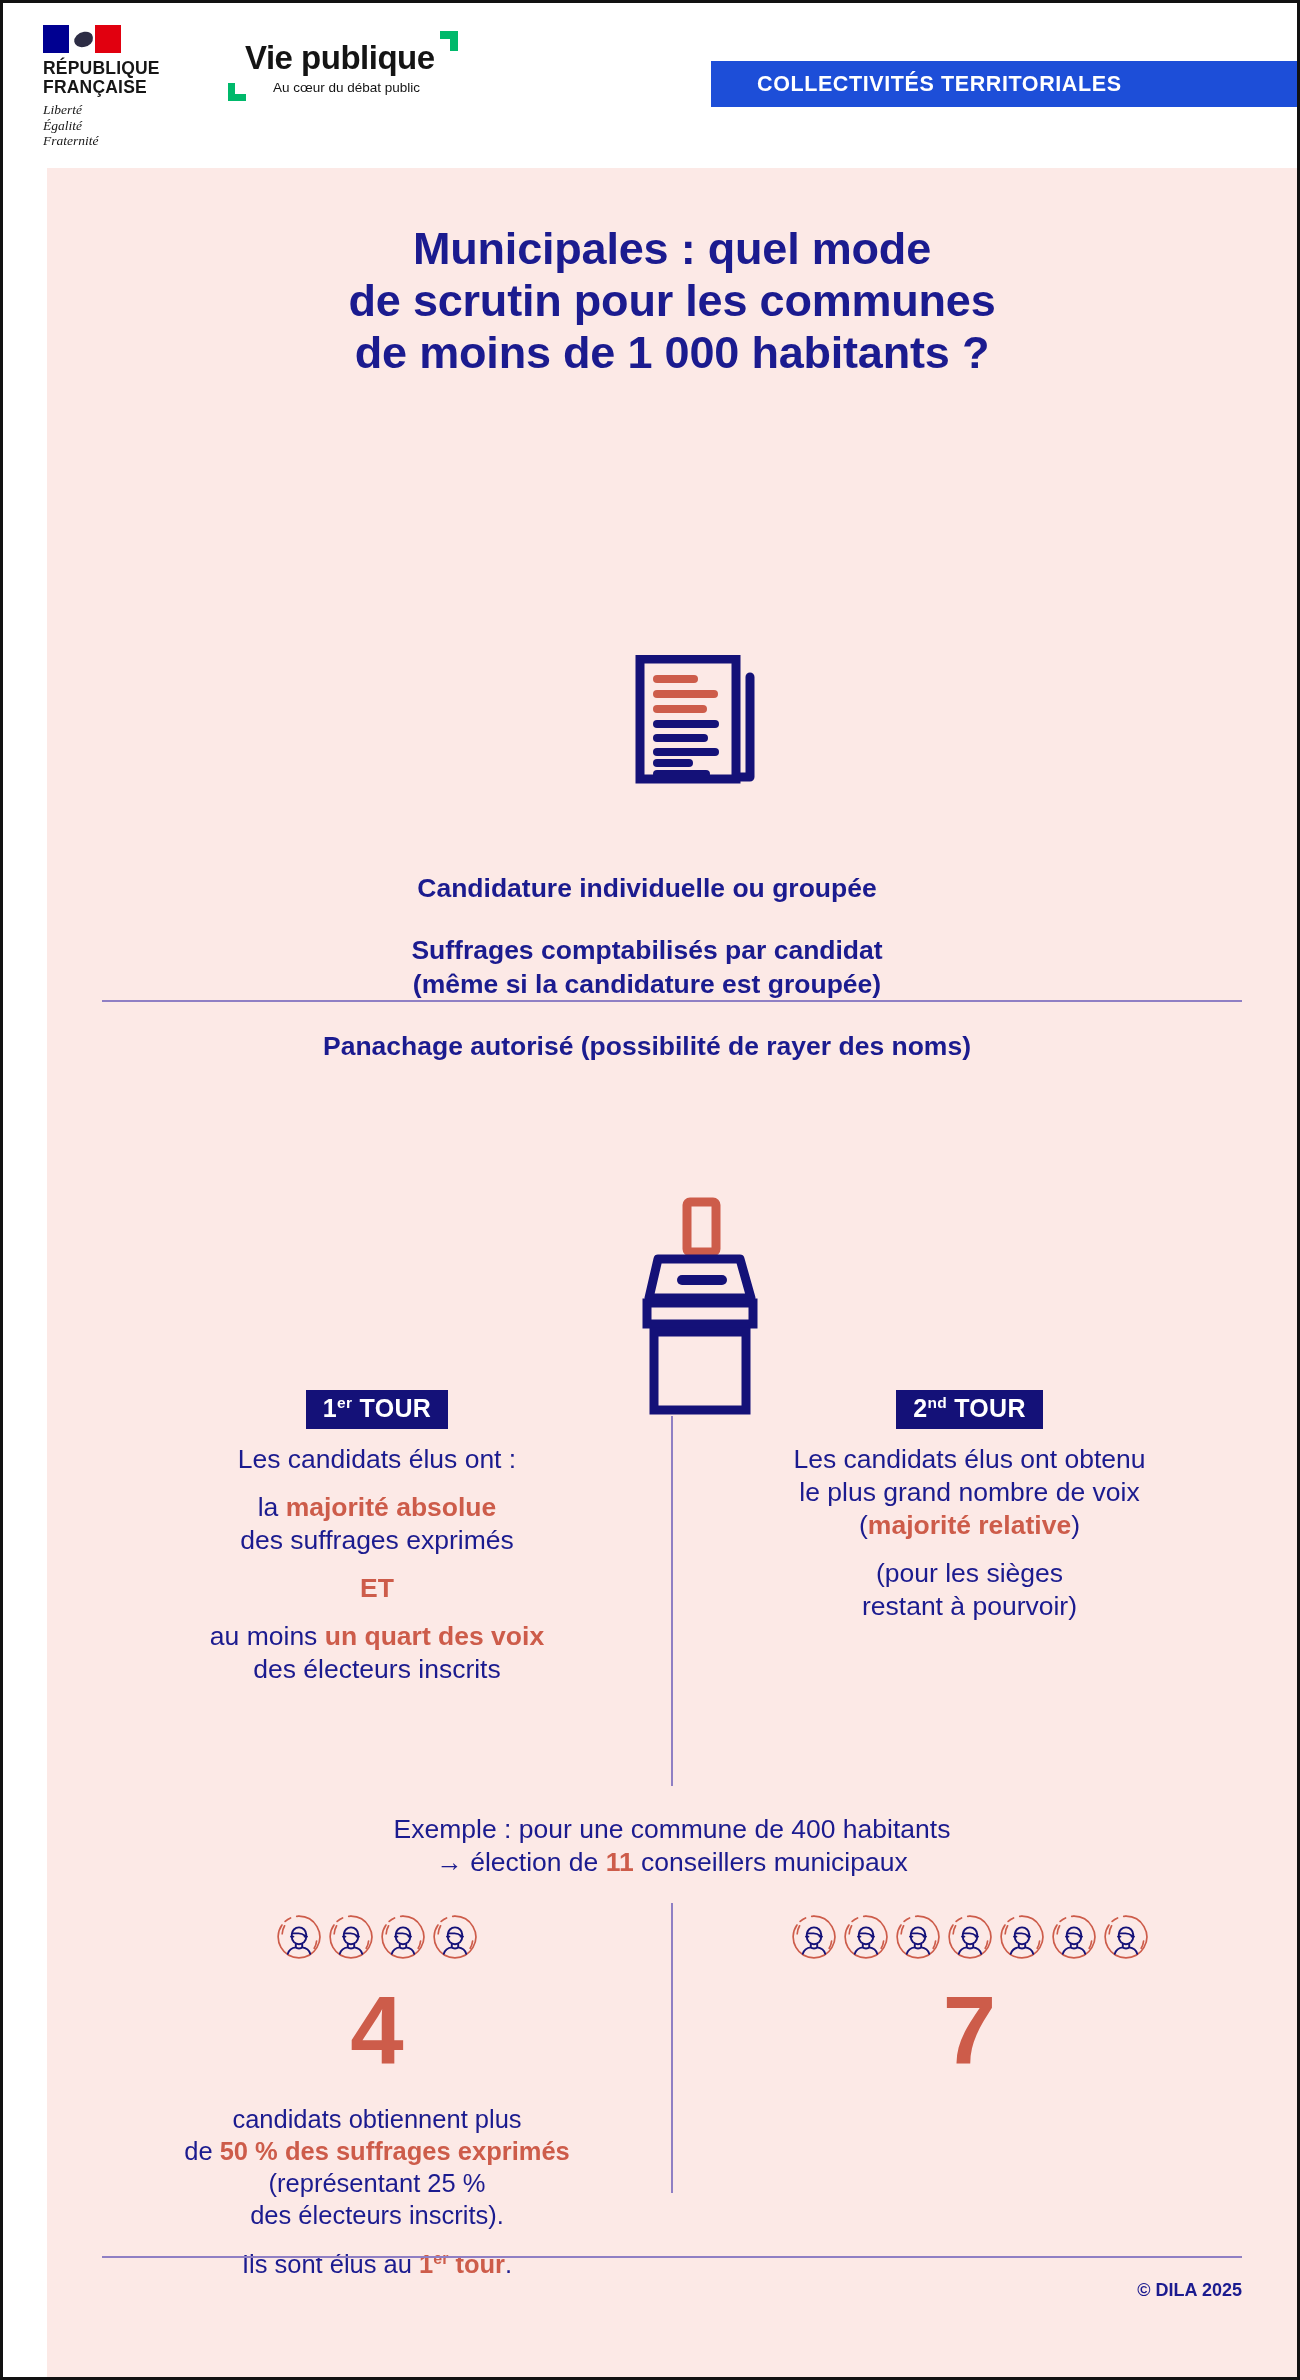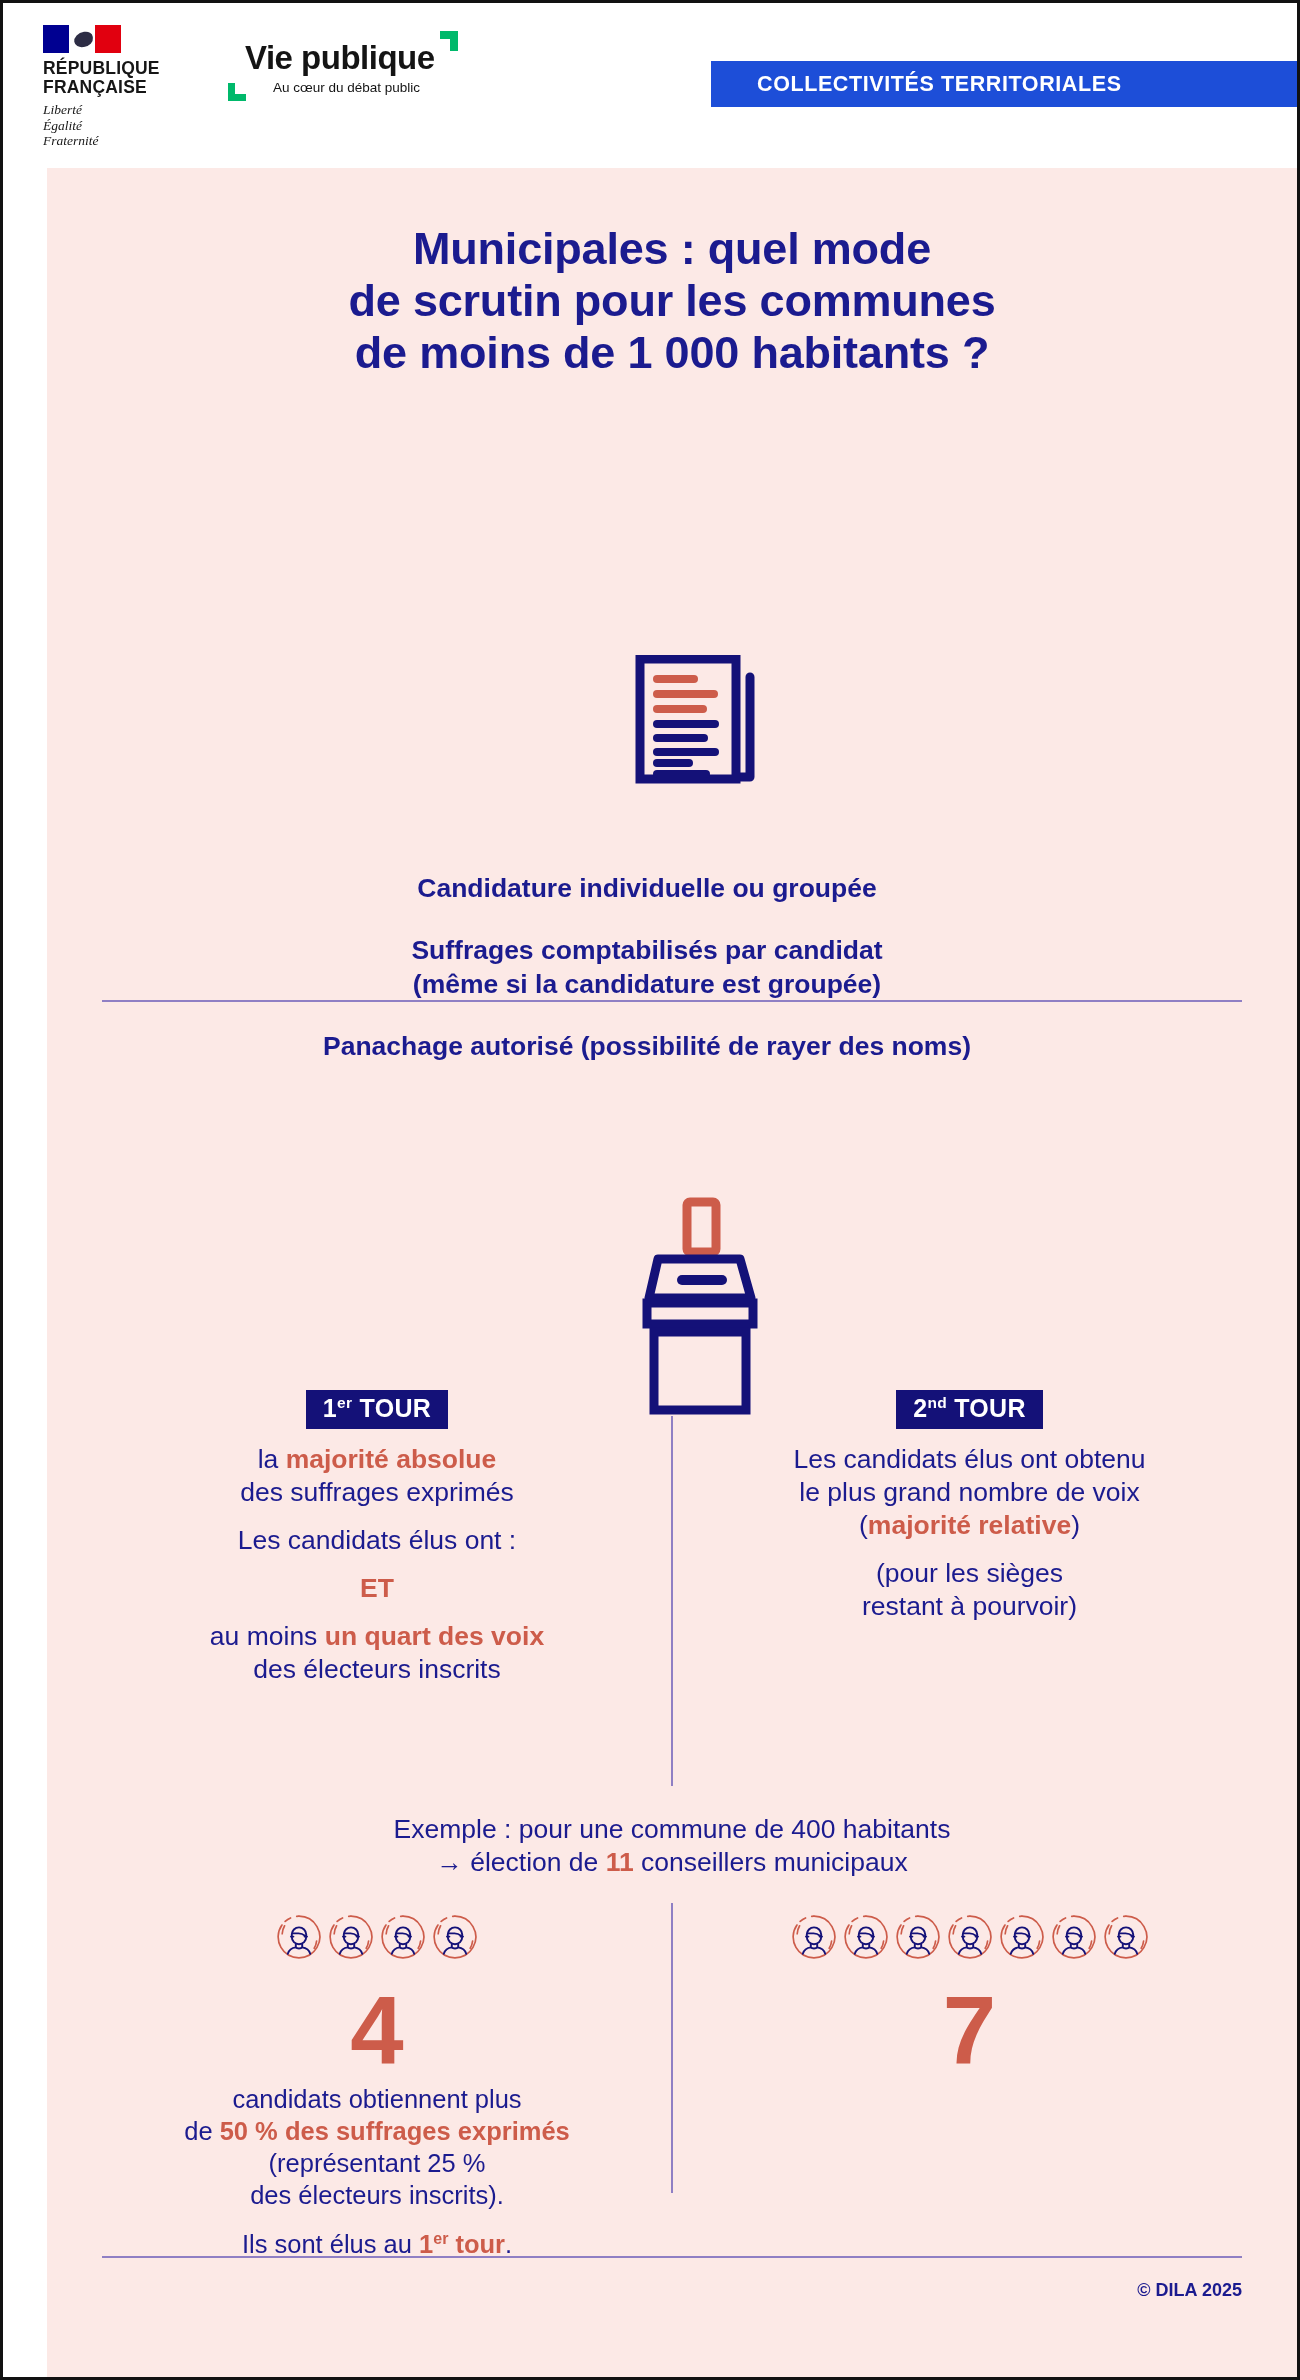--- a/index.html
+++ b/index.html
@@ -206,21 +206,21 @@
 
   .people { display: flex; justify-content: center; gap: 4px; }
   .bignum {
     color: #cd5c4a;
     font-size: 96px;
     font-weight: 700;
     line-height: 96px;
     margin-top: 18px;
   }
   .res-text {
-    margin-top: 4px;
+    margin-top: 24px;
     color: #1b1b8f;
     font-size: 25.5px;
     line-height: 32px;
   }
   .res-text p { margin-bottom: 0; }
   .res-text .gap { margin-top: 17px; }
   .res-text sup { font-size: 16px; vertical-align: super; line-height: 0; }
 
   
   .copyright {
@@ -312,25 +312,25 @@
 
     <div class="vline vline-1"></div>
     <div class="vline vline-2"></div>
 
     <div class="col-left">
       <div class="tour-badge">
         <span>1</span><sup>er</sup>
         <span>TOUR</span>
       </div>
       <div class="col-body">
+        <p>Les candidats élus ont :</p>
         <p>
           <span>la </span><span class="ob">majorité absolue</span><br>
           <span>des suffrages exprimés</span>
         </p>
-        <p>Les candidats élus ont :</p>
         <p class="ob">ET</p>
         <p>
           <span>au moins </span><span class="ob">un quart des voix</span><br>
           <span>des électeurs inscrits</span>
         </p>
       </div>
     </div>
 
     <div class="col-right">
       <div class="tour-badge">

